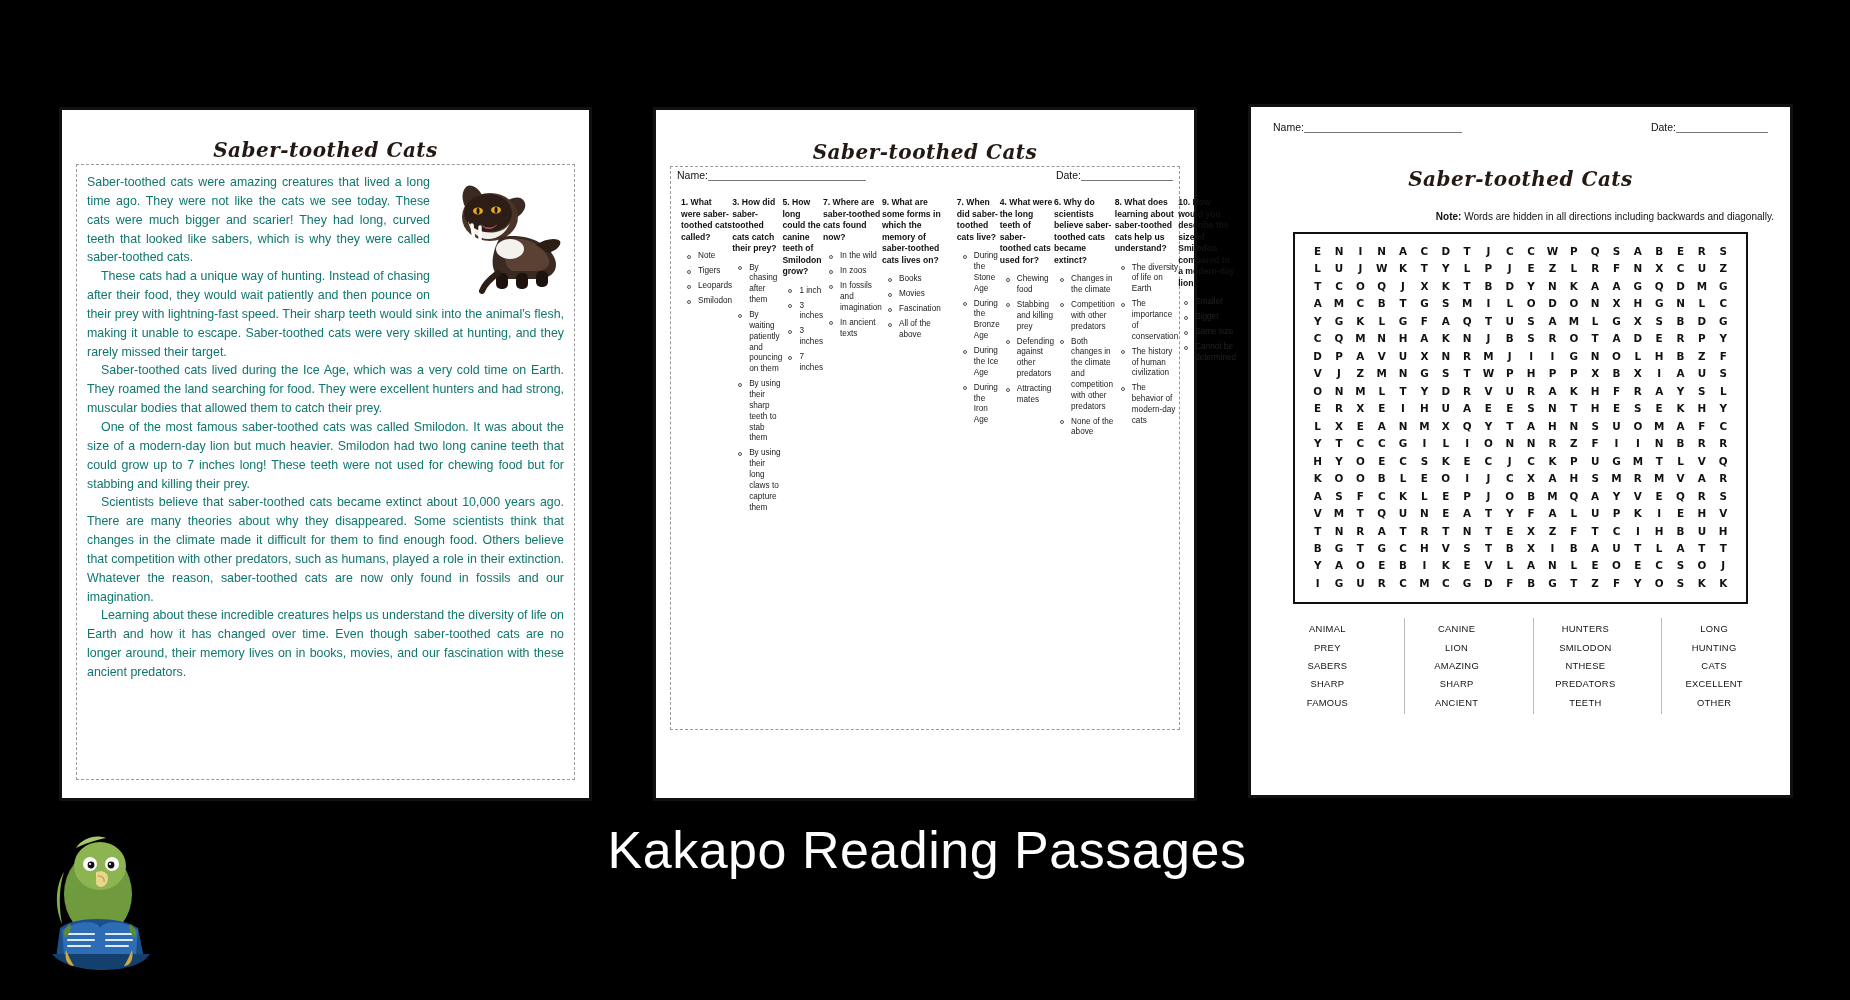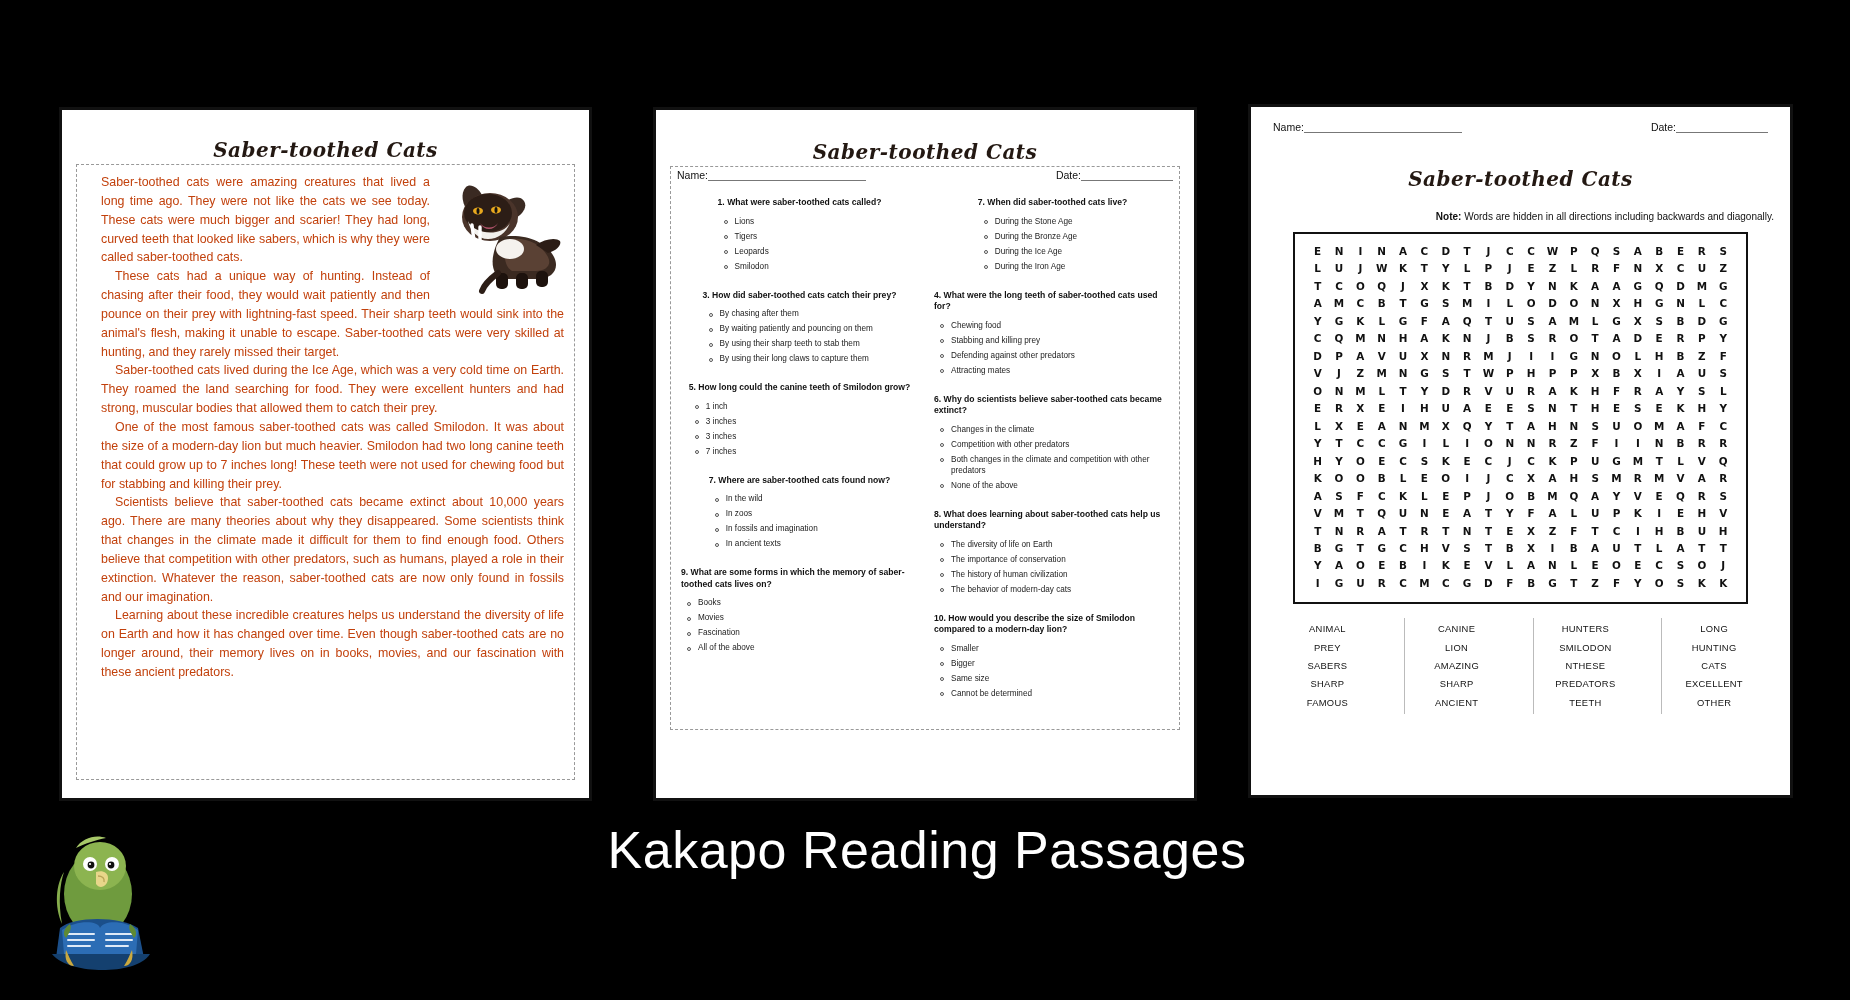--- a/index.html
+++ b/index.html
@@ -38,24 +38,24 @@
   #page3 .script-title { font-size:20px; margin-top:34px; }
 
   .dashed-box {
     position:absolute;
     border:1px dashed #999;
   }
 
   
   #p1box { left:14px; top:54px; right:14px; bottom:18px; }
   .passage {
-    position:absolute; left:24px; right:10px; top:8px;
+    position:absolute; left:10px; right:10px; top:8px;
     font-size:12.4px;
     line-height:1.52;
-    color:#c2410c;
+    color:#0f766e;
     text-align:justify;
     text-justify:inter-word;
     hyphens:none;
   }
   .passage p { margin:0 0 0 0; text-indent:14px; }
   .passage p.first { text-indent:0; }
   .cat-fig {
     float:right;
     width:124px; height:122px;
     margin:2px 0 4px 10px;
@@ -79,21 +79,21 @@
 
   
   #p2box { left:14px; top:56px; right:14px; bottom:68px; }
   .q-grid {
     position:absolute; left:10px; right:8px; top:30px; bottom:6px;
     display:grid;
     grid-template-columns:1fr 1fr;
     column-gap:16px;
     align-content:start;
   }
-  .q-col { display:flex; flex-direction:column;align-items:center; }
+  .q-col { display:flex; flex-direction:row; }
   .q-block { margin-bottom:13px; }
   .q-text {
     font-size:8.6px; font-weight:bold; color:#111;
     line-height:1.34; margin-bottom:8px;
   }
   .opt {
     display:flex; align-items:flex-start;
     font-size:8.2px; color:#222;
     line-height:1.32; margin:0 0 4.2px 0;
     padding-left:6px;
@@ -217,21 +217,21 @@
           <span>Date:</span>
           <span class="nd-rule short"></span>
         </span>
       </div>
       <div class="q-grid">
         <div class="q-col" id="q-col-left">
             <div class="q-block">
               <div class="q-text">1. What were saber-toothed cats called?</div>
               <div class="opt">
                 <span class="bullet"></span>
-                <span class="otxt">Lions</span>
+                <span class="otxt">Note</span>
               </div>
               <div class="opt">
                 <span class="bullet"></span>
                 <span class="otxt">Tigers</span>
               </div>
               <div class="opt">
                 <span class="bullet"></span>
                 <span class="otxt">Leopards</span>
               </div>
               <div class="opt">

